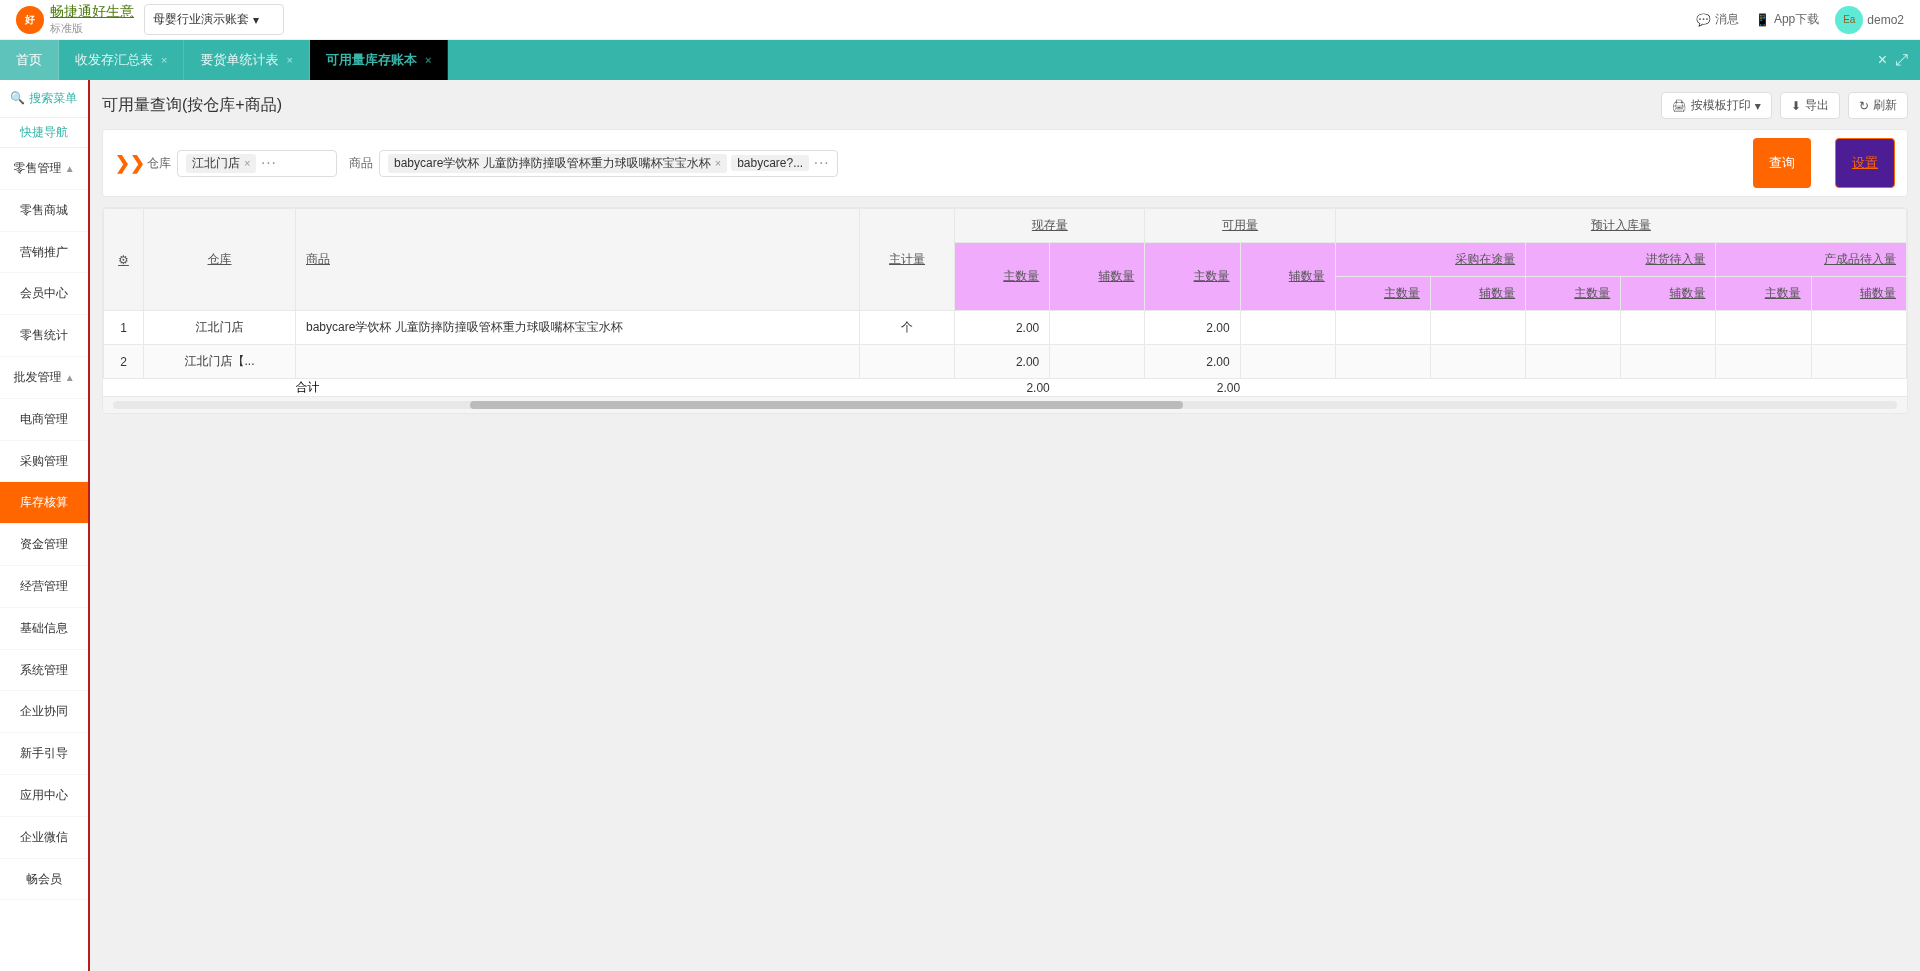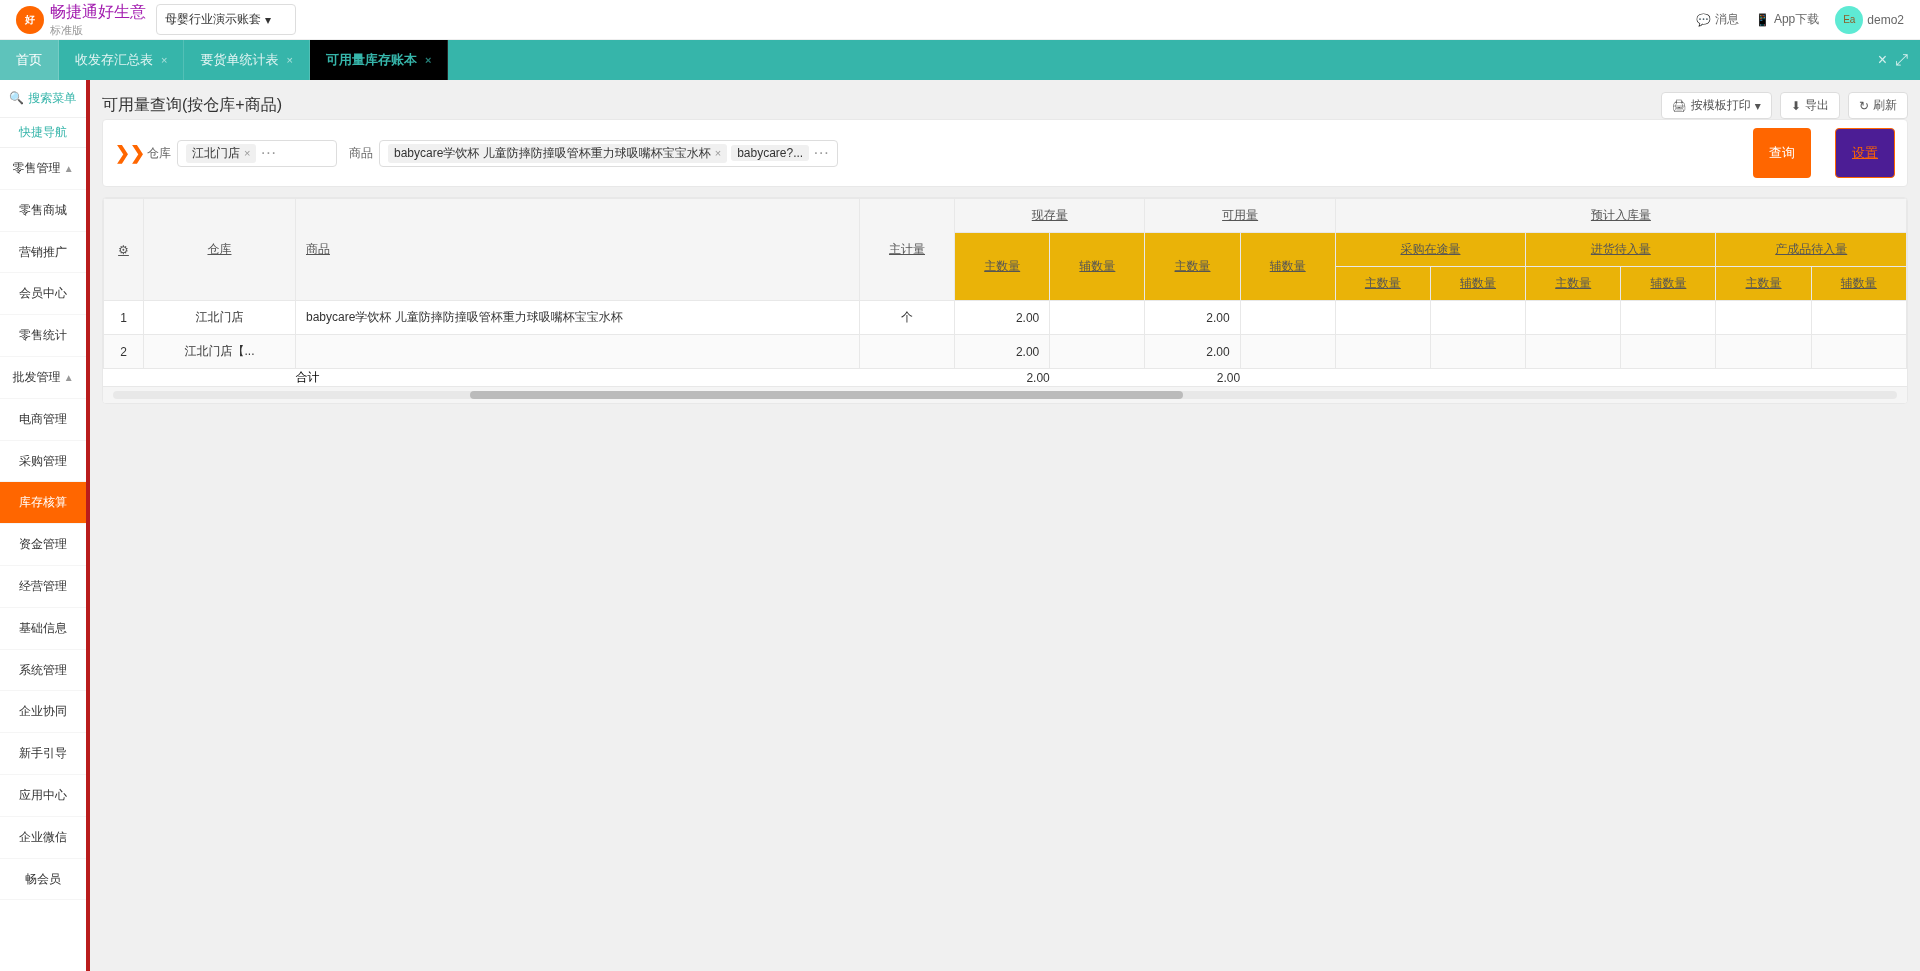--- a/index.html
+++ b/index.html
@@ -12,21 +12,21 @@
       display: flex;
       align-items: center;
       justify-content: space-between;
       padding: 0 16px;
       border-bottom: 1px solid #eee;
       flex-shrink: 0;
     }
     .top-bar-left { display: flex; align-items: center; gap: 10px; }
     .logo-area { display: flex; align-items: center; gap: 6px; }
     .logo-icon { width: 28px; height: 28px; background: #ff6600; border-radius: 50%; display: flex; align-items: center; justify-content: center; color: white; font-size: 10px; font-weight: bold; }
-    .logo-text { font-size: 16px; color: #a21caf; }
+    .logo-text { font-size: 14px; color: #4d7c0f; text-decoration: underline; }
     .brand-label { font-size: 11px; color: #999; }
     .industry-selector { display: flex; align-items: center; gap: 4px; border: 1px solid #ddd; border-radius: 4px; padding: 6px 8px; font-size: 12px; color: #333; cursor: pointer; background: #fff; min-width: 140px; }
     .top-bar-right { display: flex; align-items: center; gap: 16px; }
     .top-bar-btn { display: flex; align-items: center; gap: 4px; font-size: 12px; color: #666; cursor: pointer; }
     .avatar { width: 28px; height: 28px; border-radius: 50%; background: #5eead4; display: flex; align-items: center; justify-content: center; font-size: 10px; color: #8b5e2a; overflow: hidden; }
 
     
     .nav-tabs {
       height: 40px;
       background: #36b5aa;
@@ -56,21 +56,21 @@
     .main-layout {
       display: flex;
       flex: 1;
       overflow: hidden;
     }
 
     
     .sidebar {
       width: 90px;
       background: #fff;
-      border-right: 4px solid #b91c1c;
+      border-right: 2px solid #b91c1c;
       display: flex;
       flex-direction: column;
       flex-shrink: 0;
       overflow-y: auto;
     }
     .sidebar-search { padding: 10px 8px; font-size: 12px; color: #36b5aa; cursor: pointer; text-align: center; border-bottom: 1px solid #f0f0f0; }
     .sidebar-nav { padding: 6px 0; font-size: 12px; color: #36b5aa; cursor: pointer; text-align: center; border-bottom: 1px solid #f0f0f0; }
     .sidebar-item {
       padding: 12px 6px;
       text-align: center;
@@ -94,20 +94,21 @@
     .page-content {
       background: #f0f0f0;
       padding: 12px;
     }
 
     
     .page-header {
       display: flex;
       align-items: center;
       justify-content: space-between;
+      margin-bottom: 10px;
     }
     .page-title { font-size: 16px; color: #333; font-weight: normal; }
     .page-actions { display: flex; align-items: center; gap: 8px; }
     .action-btn {
       display: flex;
       align-items: center;
       gap: 4px;
       padding: 4px 10px;
       font-size: 12px;
       color: #555;
@@ -191,21 +192,21 @@
       background: #f5f5f5;
       padding: 8px 10px;
       text-align: center;
       color: #555;
       border: 1px solid #e8e8e8;
       font-weight: normal;
       white-space: nowrap;
       text-decoration: underline;
     }
     thead tr.main-header th { background: #f5f5f5; }
-    thead tr.sub-header th { background: #eab308; }
+    thead tr.sub-header th { background: #f0abfc; text-align: right; }
     tbody tr td {
       padding: 8px 10px;
       text-align: center;
       border: 1px solid #e8e8e8;
       color: #333;
     }
     tbody tr:nth-child(even) { background: #fafafa; }
     .col-wide { min-width: 300px; text-align: left !important; }
     .col-num { text-align: right !important; color: #333; }
     .scroll-bar-track {

